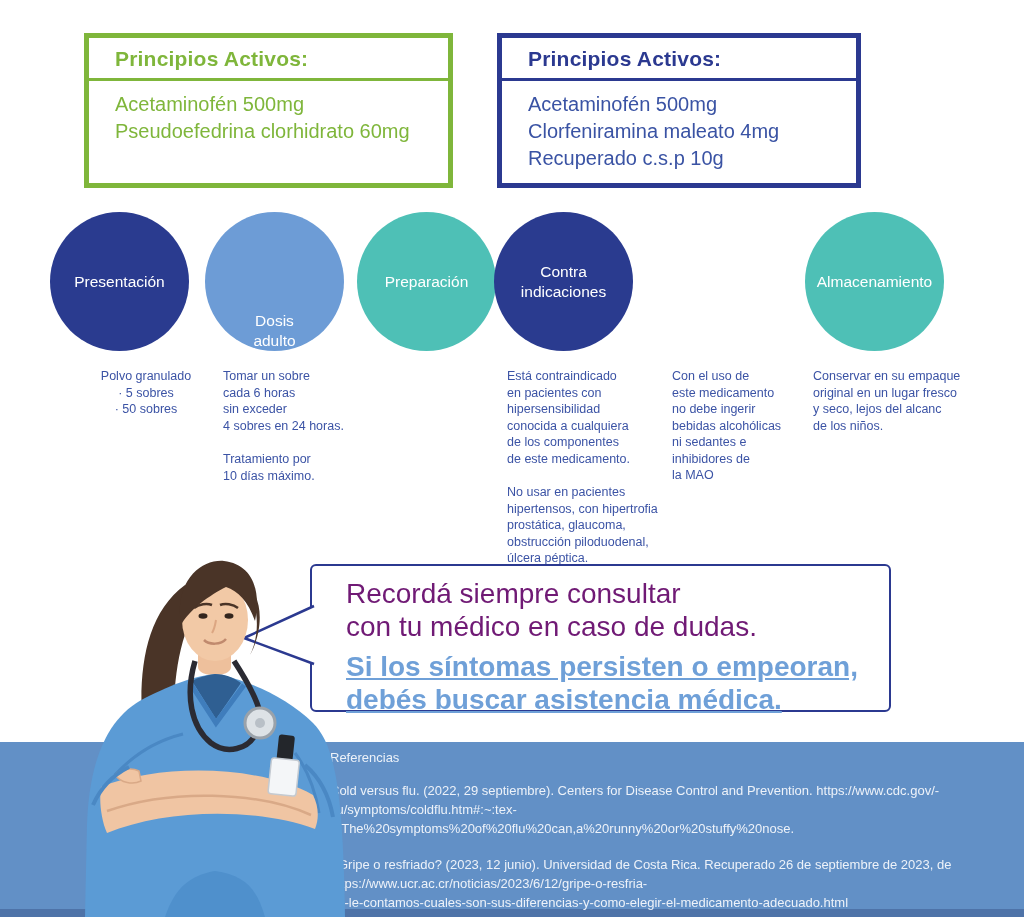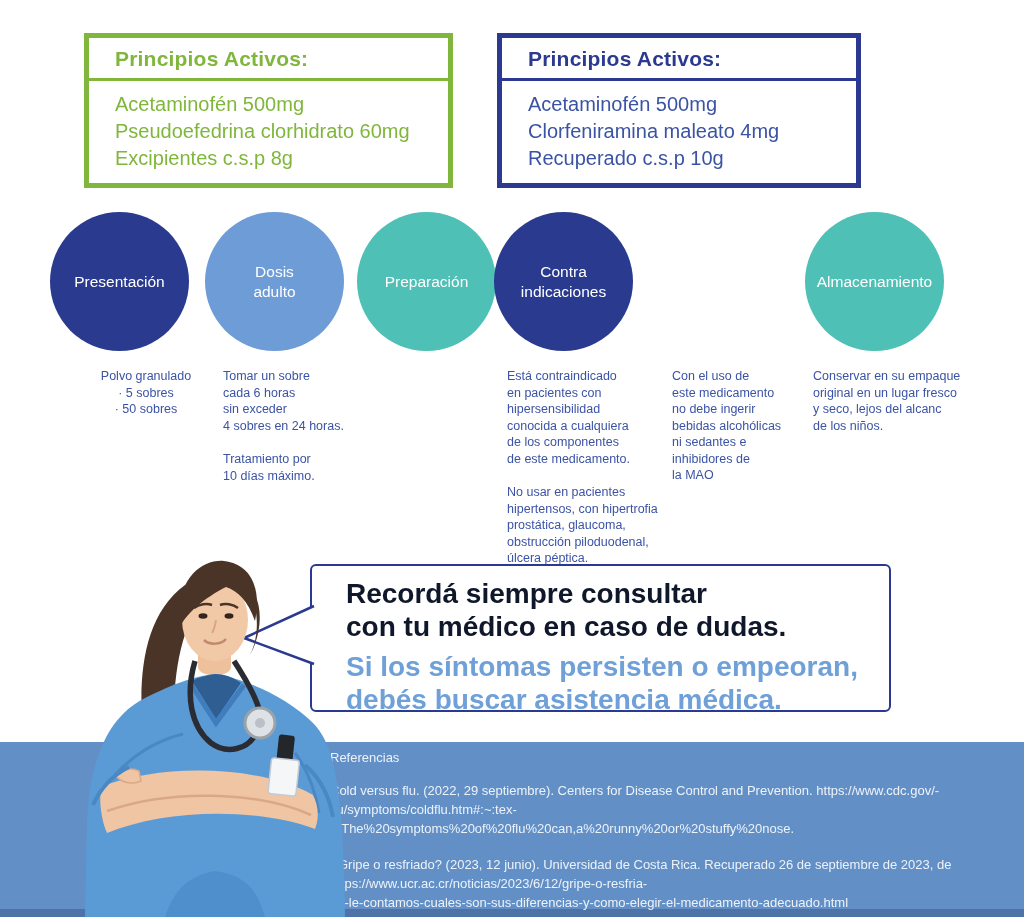--- a/index.html
+++ b/index.html
@@ -17,35 +17,35 @@
   .ap-box.navy .ap-sep{background:#2B3990;}
   .ap-lines{padding:10px 0 0 26px;font-size:20px;line-height:27px;}
 
   
   .circle{position:absolute;top:212px;width:139px;height:139px;border-radius:50%;
           display:flex;align-items:center;justify-content:center;text-align:center;
           color:#fff;font-size:15.5px;line-height:20px;white-space:pre-line;}
   .c-dark{background:#2A3B8F;}
   .c-med{background:#6D9CD6;}
   .c-teal{background:#4EC0B6;}
-  .pos0{left:50px;} .pos1{left:205px;} .pos2{left:357px;}
+  .pos0{left:50px;} .pos1{left:205px;align-items:flex-end;} .pos2{left:357px;}
   .pos3{left:494px;} .pos4{left:653px;} .pos5{left:805px;}
 
   
   .detail{position:absolute;top:368px;color:#3B53A5;font-size:12.5px;line-height:16.5px;}
   .detail p{margin:0 0 17px 0;white-space:pre-line;}
   .d0{left:76px;width:140px;text-align:center;} .d1{left:223px;width:150px;} .d2{left:382px;width:130px;}
   .d3{left:507px;width:170px;} .d4{left:672px;width:140px;} .d5{left:813px;width:165px;}
 
   
   .bubble{position:absolute;left:310px;top:564px;width:581px;height:148px;background:#fff;
           border:2.5px solid #2B3990;border-radius:6px;box-sizing:border-box;
           padding:11px 0 0 34px;z-index:2;}
-  .bubble .primary{margin:0;color:#0f172a;font-weight:bold;font-size:28px;line-height:33px;white-space:pre-line;}
-  .bubble .secondary{margin:7px 0 0 0;color:#6FA0D8;font-weight:bold;font-size:28px;line-height:33px;white-space:pre-line;}
+  .bubble .primary{margin:0;color:#701a75;font-weight:normal;font-size:28px;line-height:33px;white-space:pre-line;}
+  .bubble .secondary{margin:7px 0 0 0;color:#6FA0D8;font-weight:bold;font-size:28px;line-height:33px;white-space:pre-line;text-decoration:underline;}
   .bubble-tail{position:absolute;left:238px;top:600px;width:78px;height:72px;z-index:3;}
 
   
   .band{position:absolute;left:0;top:742px;width:1024px;height:175px;background:#6290C6;z-index:1;}
   .band-strip{position:absolute;left:0;bottom:0;width:1024px;height:8px;background:#4E73A8;z-index:2;}
   .refs{position:absolute;left:330px;top:748px;width:672px;color:#EDF2F9;font-size:13px;line-height:19px;z-index:3;}
   .refs .refs-heading{margin:0 0 14px 0;}
   .refs p.ref{margin:0 0 17px 0;white-space:pre-line;}
 
   
@@ -55,21 +55,20 @@
 <body>
 
 <div class="canvas">
 
   <section class="ap-box green">
     <div class="ap-title">Principios Activos:</div>
     <div class="ap-sep"></div>
     <div class="ap-lines">
       <div>Acetaminofén 500mg</div>
       <div>Pseudoefedrina clorhidrato 60mg</div>
-      <div>Excipientes c.s.p 8g</div>
     </div>
   </section>
 
   <section class="ap-box navy">
     <div class="ap-title">Principios Activos:</div>
     <div class="ap-sep"></div>
     <div class="ap-lines">
       <div>Acetaminofén 500mg</div>
       <div>Clorfeniramina maleato 4mg</div>
       <div>Recuperado c.s.p 10g</div>

